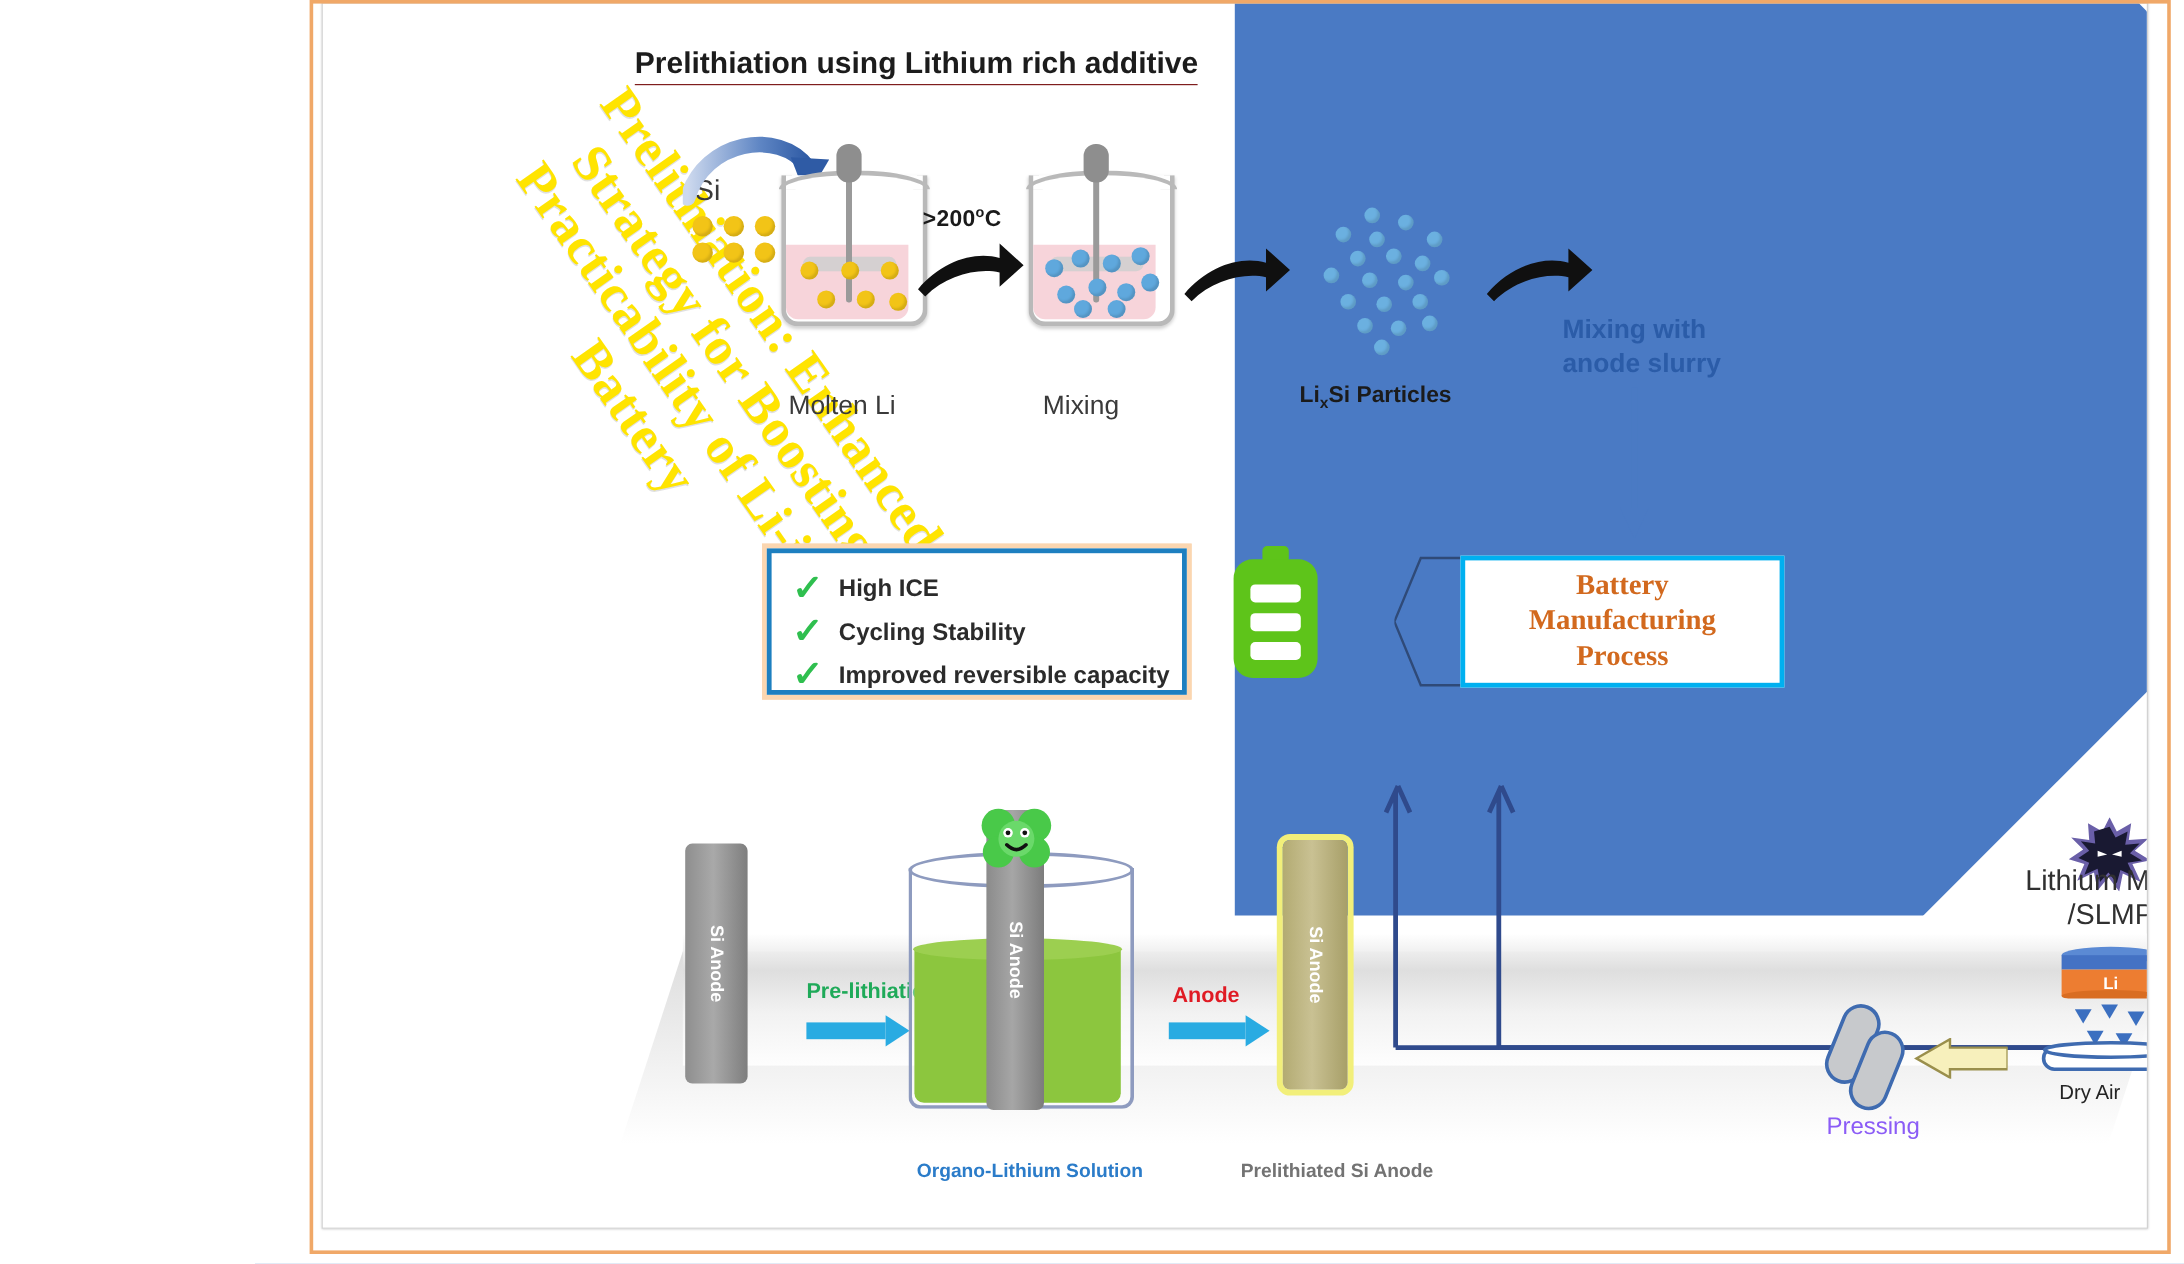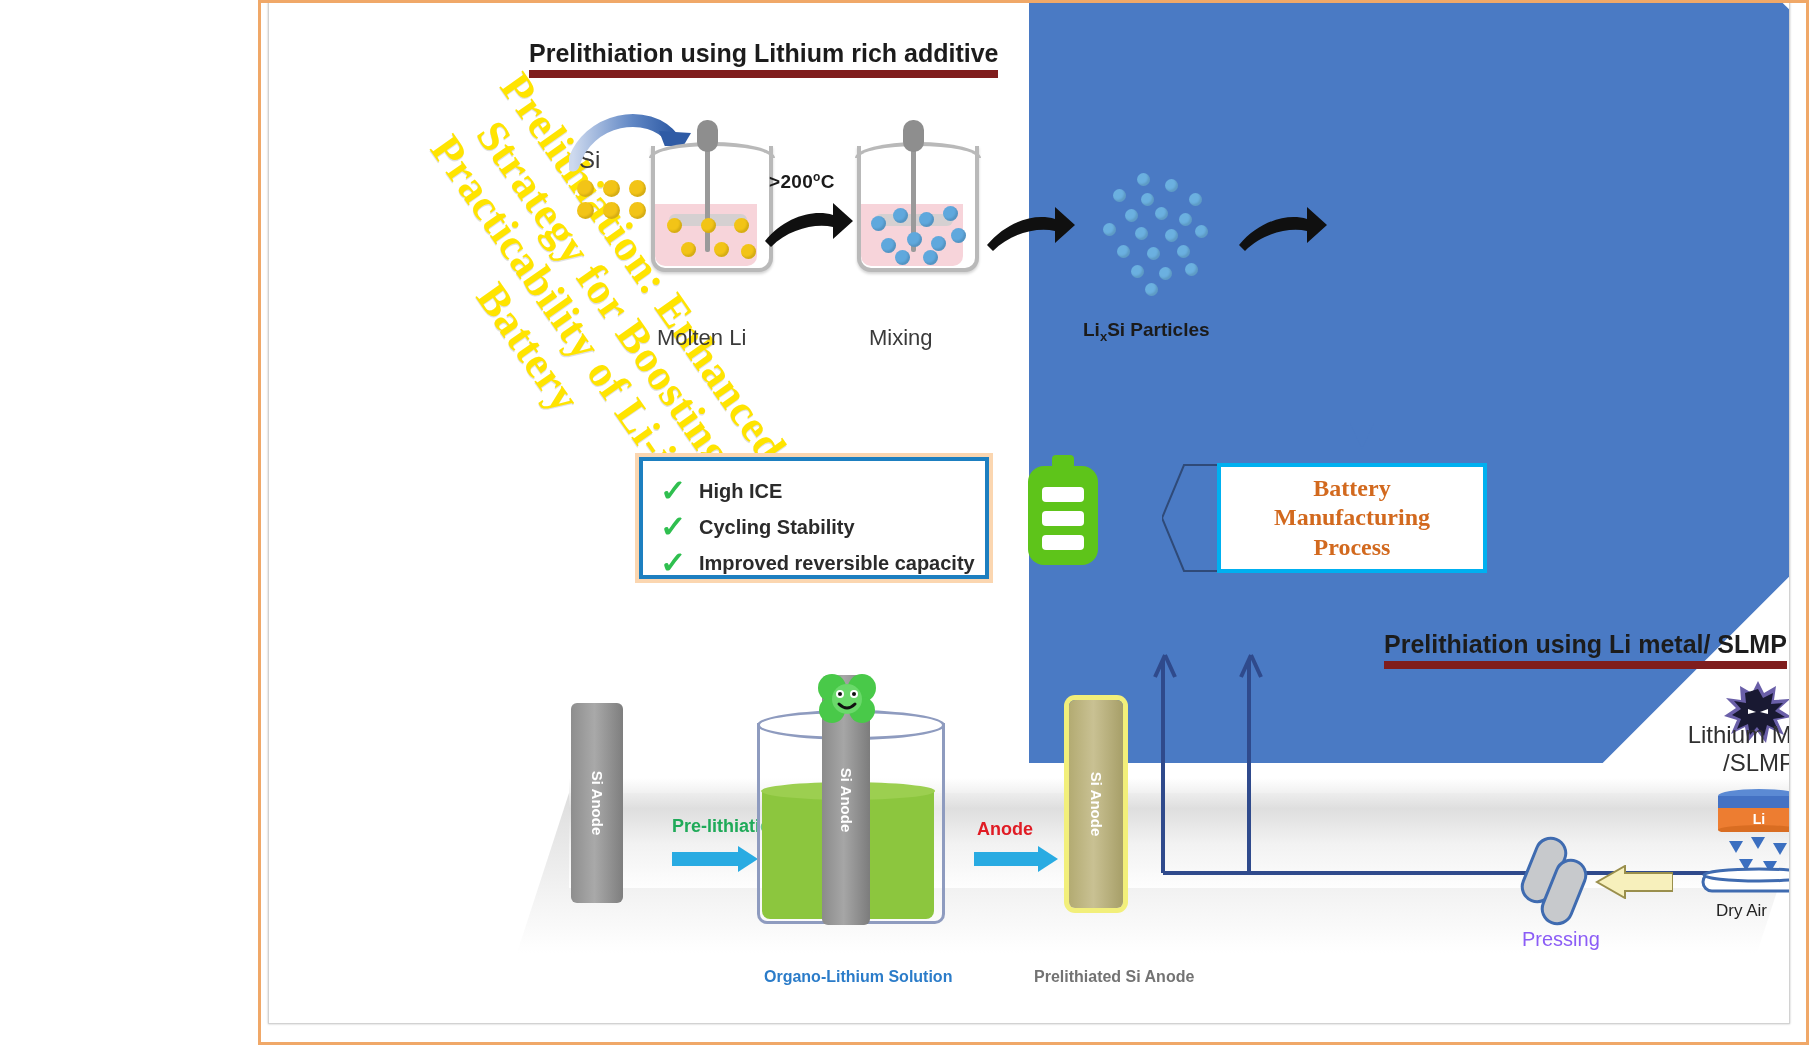--- a/index.html
+++ b/index.html
@@ -32,21 +32,21 @@
     position:absolute;left:232px;top:22px;width:560px;
     transform:rotate(55deg);transform-origin:0 0;
     color:#ffe400;font-family:"Liberation Serif", serif;font-weight:bold;
     font-size:44px;line-height:1.06;text-align:center;letter-spacing:.5px;
     text-shadow:1px 1px 0 rgba(0,0,0,.12);
   }
 
   
   .sec-head{
     position:absolute;font-size:25px;font-weight:bold;color:#1c1c1c;
-    border-bottom:8px solid #7f1d1d;padding-bottom:2px;white-space:nowrap;
+    border-bottom:1px solid #7f1d1d;padding-bottom:2px;white-space:nowrap;
   }
   #head-additive{left:260px;top:36px;}
   #head-chemical{left:285px;top:642px;}
   #head-slmp{left:1115px;top:627px;}
 
   
   .vessel{position:absolute;width:116px;height:150px;}
   .vessel .glass{
     position:absolute;left:0;top:26px;width:114px;height:122px;
     border:4px solid #b9b9b9;border-top:none;
@@ -326,20 +326,24 @@
     <div class="dot b" style="left:48px;top:110px"></div>
   </div>
   <div id="cap-lixsi">
     <span>Li</span><sub>x</sub><span>Si Particles</span>
   </div>
 
   <svg class="blk-arrow" style="left:968px;top:196px" viewBox="0 0 92 54">
     <path d="M2 46 C 22 22, 50 14, 70 20 L70 8 L90 26 L70 44 L70 32 C 52 28, 26 34, 8 52 Z" fill="#101010"></path>
   </svg>
 
+  <div id="mix-slurry">
+    <div>Mixing with</div>
+    <div>anode slurry</div>
+  </div>
 
   <svg id="down-arrow" viewBox="0 0 40 130">
     <line x1="20" y1="0" x2="20" y2="104" stroke="#4a7ac4" stroke-width="5"></line>
     <path d="M8 100 L32 100 L20 126 Z" fill="#4a7ac4"></path>
   </svg>
 
   <div id="checklist">
     <div class="inner">
       <div class="chk-row">
         <span class="chk-mark">✓</span>
@@ -368,21 +372,20 @@
     <path d="M58 2 L22 2 L0 55 L22 108 L58 108 Z" fill="#4a7ac4" stroke="#2f4a78" stroke-width="2"></path>
   </svg>
   <div id="bmp-box">
     <div id="bmp-text">
       <div>Battery</div>
       <div>Manufacturing</div>
       <div>Process</div>
     </div>
   </div>
 
-  <div class="sec-head" id="head-slmp">Prelithiation using Li metal/ SLMP</div>
 
   <div id="grey-band2"></div>
   <div id="grey-band"></div>
 
   <div class="anode-strip" id="strip-left">
     <span class="vlabel">Si Anode</span>
   </div>
 
   <div class="proc-arrow" id="arrow-prelith">
     <div class="bar" style="width:66px"></div>

